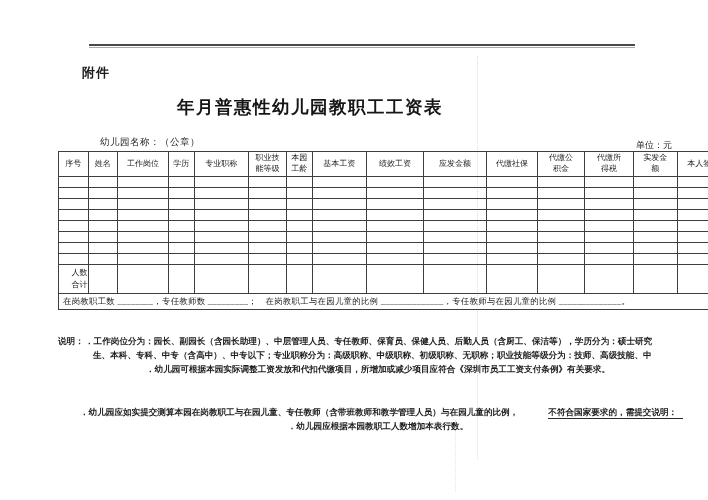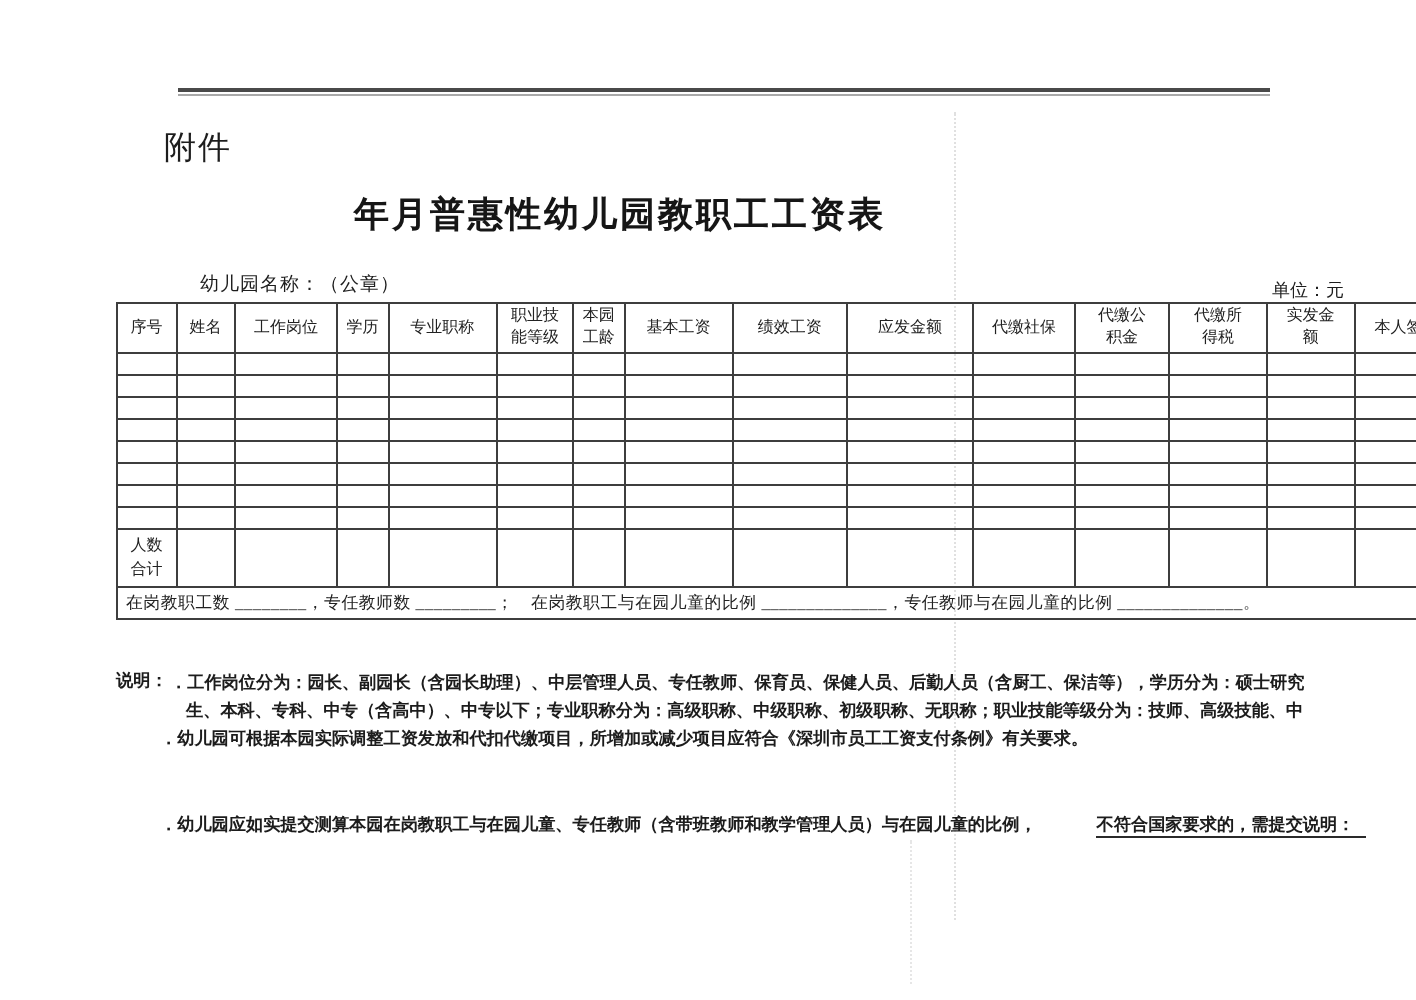--- a/index.html
+++ b/index.html
@@ -8,55 +8,55 @@
     position: relative;
     font-family: "Liberation Serif", "DejaVu Serif", serif;
     color: #1d1d1d;
   }
   .rule-main { position: absolute; left: 89px; top: 44px; width: 546px; height: 2px; background: #4a4a4a; }
   .rule-sub  { position: absolute; left: 89px; top: 47px; width: 546px; height: 1px; background: #a9a9a9; }
   .fold-line { position: absolute; left: 477px; top: 56px; height: 404px; width: 0;
                border-left: 1px dotted #c7c7c7; opacity: 0.55; }
   .fold-line2 { position: absolute; left: 455px; top: 420px; height: 72px; width: 0;
                border-left: 1px dotted #cfcfcf; opacity: 0.5; }
-  .attachment { position: absolute; left: 82px; top: 64px; font-size: 16px; font-weight: 400; letter-spacing: 1px; }
+  .attachment { position: absolute; left: 82px; top: 64px; font-size: 13px; font-weight: 700; letter-spacing: 1px; }
   .doc-title  { position: absolute; left: 0; top: 95px; width: 620px; text-align: center;
                 font-size: 17.5px; font-weight: 700; letter-spacing: 1.5px; color: #161616; }
   .org-label  { position: absolute; left: 100px; top: 136px; font-size: 9.5px; font-weight: 500; letter-spacing: 0.5px; }
   .unit-label { position: absolute; right: 36px; top: 139px; font-size: 9px; font-weight: 500; }
 
   .salary-table {
     position: absolute; left: 58px; top: 151px; width: 672px;
     border-collapse: collapse; table-layout: fixed;
     border: 1.5px solid #333;
   }
   .salary-table th, .salary-table td { border: 1px solid #3e3e3e; overflow: hidden; }
   .salary-table th {
     font-weight: 400; font-size: 8px; line-height: 1.35; height: 25px;
     text-align: center; vertical-align: middle; white-space: pre-line; padding: 1px 0;
     color: #222;
   }
   .salary-table td { height: 11px; padding: 0; font-size: 8px; }
-  .salary-table tr.summary-row td { height: 29px; }
+  .salary-table tr.summary-row td { height: 29px; text-align: right; }
   .salary-table td.summary-label {
     white-space: pre-line; text-align: center; vertical-align: middle;
     font-size: 8px; line-height: 1.5; color: #222;
   }
   .salary-table td.ratio-cell {
     height: 14px; font-size: 8.4px; letter-spacing: 0.3px;
     text-align: left; vertical-align: middle; padding: 2px 4px; color: #222;
     white-space: nowrap;
   }
 
   .notes { position: absolute; left: 58px; top: 334px; width: 618px;
            font-size: 8.6px; font-weight: 600; line-height: 14.2px; color: #1c1c1c; }
-  .notes-label { position: absolute; left: 0; top: 0; font-family: Liberation Mono, monospace; }
+  .notes-label { position: absolute; left: 0; top: 0; }
   .note-line-1 { margin-left: 27px; }
   .note-line-2, .note-line-3 { margin-left: 35px; }
-  .note-line-4, .note-line-5, .note-line-6 { margin-left: 22px; }
+  .note-line-4, .note-line-5, .note-line-6 { margin-left: 22px; text-align: center; }
   .note-line-5 { white-space: nowrap; margin-top: 28px; }
   .underlined-note { border-bottom: 1px solid #2a2a2a; padding-right: 6px; padding-bottom: 1px; margin-left: 30px; }
 </style>
 </head>
 <body>
 
 <div class="rule-main"></div>
 <div class="rule-sub"></div>
 <div class="fold-line"></div>
 <div class="fold-line2"></div>
@@ -268,13 +268,14 @@
       </tr>
     </tbody>
 </table>
 
 <div class="notes">
   <span class="notes-label">说明：</span>
   <div class="note-line-1">．工作岗位分为：园长、副园长（含园长助理）、中层管理人员、专任教师、保育员、保健人员、后勤人员（含厨工、保洁等），学历分为：硕士研究</div>
   <div class="note-line-2">生、本科、专科、中专（含高中）、中专以下；专业职称分为：高级职称、中级职称、初级职称、无职称；职业技能等级分为：技师、高级技能、中</div>
   <div class="note-line-4">．幼儿园可根据本园实际调整工资发放和代扣代缴项目，所增加或减少项目应符合《深圳市员工工资支付条例》有关要求。</div>
   <div class="note-line-5"><span>．幼儿园应如实提交测算本园在岗教职工与在园儿童、专任教师（含带班教师和教学管理人员）与在园儿童的比例，</span><span class="underlined-note">不符合国家要求的，需提交说明：</span></div>
+  <div class="note-line-6">．幼儿园应根据本园教职工人数增加本表行数。</div>
 </div>
 
 </body></html>

